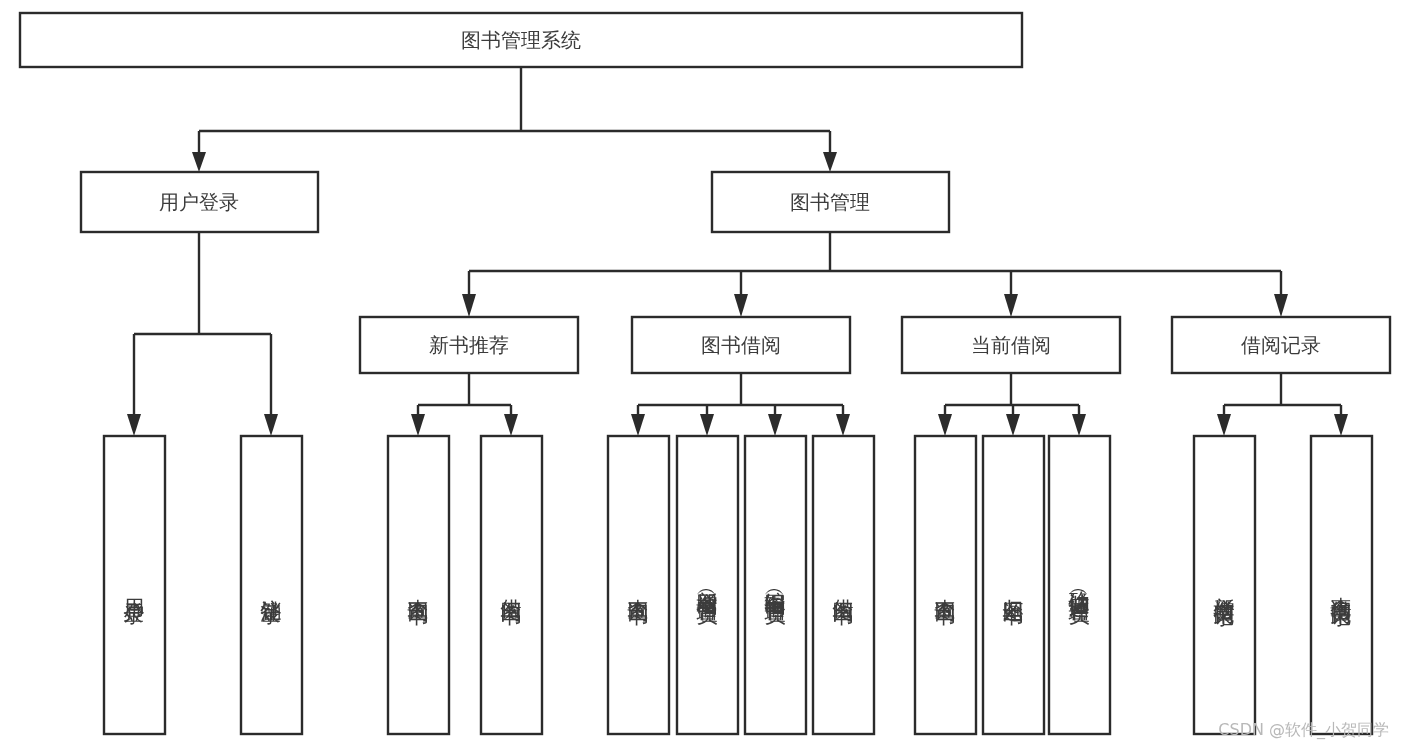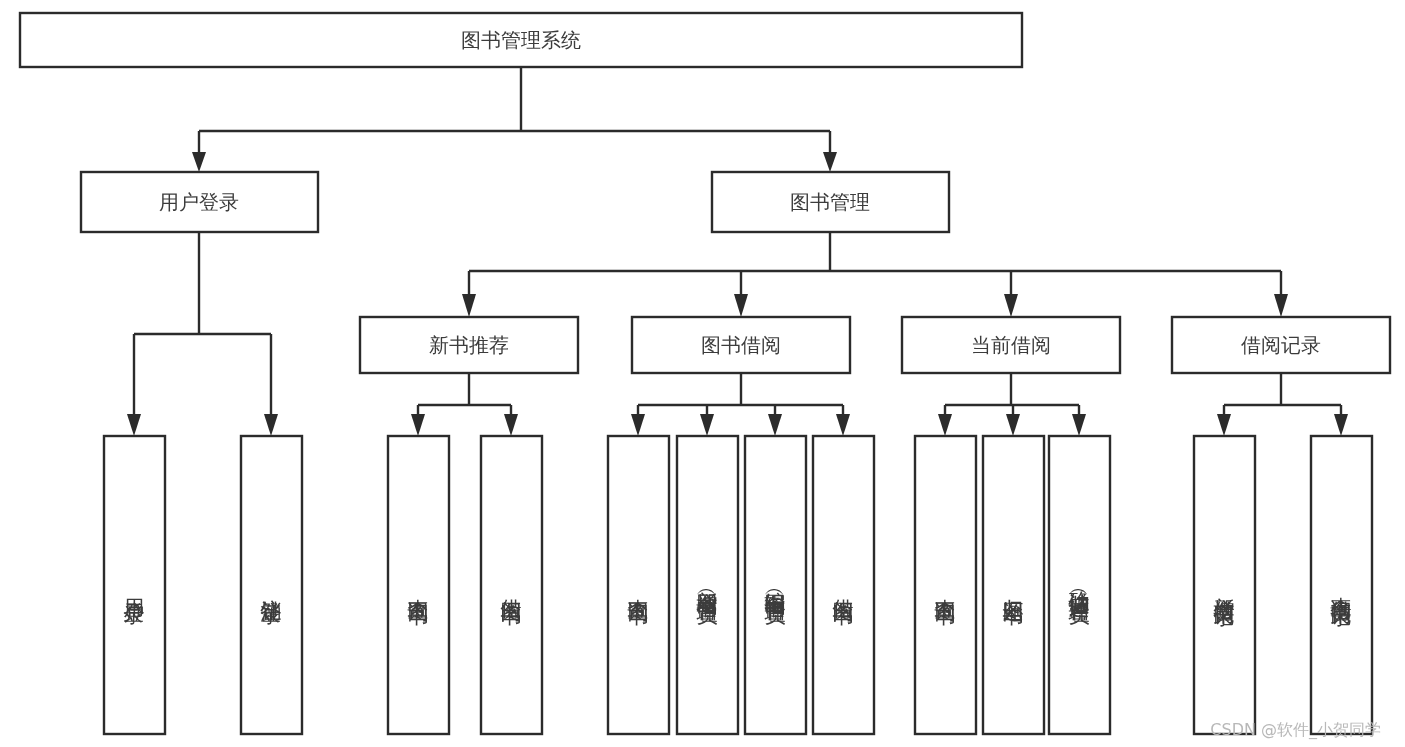--- a/index.html
+++ b/index.html
@@ -52,21 +52,21 @@
     fill: #3c3c3c;
     font-family: "DejaVu Sans", "Liberation Sans", sans-serif;
     font-size: 21px;
     text-anchor: middle;
     writing-mode: vertical-rl;
     glyph-orientation-vertical: 0;
     letter-spacing: 2px;
   }
   .watermark {
     position: absolute;
-    right: 24px;
+    right: 16px;
     bottom: 6px;
     font-family: "DejaVu Sans", "Liberation Sans", sans-serif;
     font-size: 16px;
     color: #b8b8b8;
     white-space: nowrap;
     user-select: none;
   }
 </style>
 </head>
 <body>

